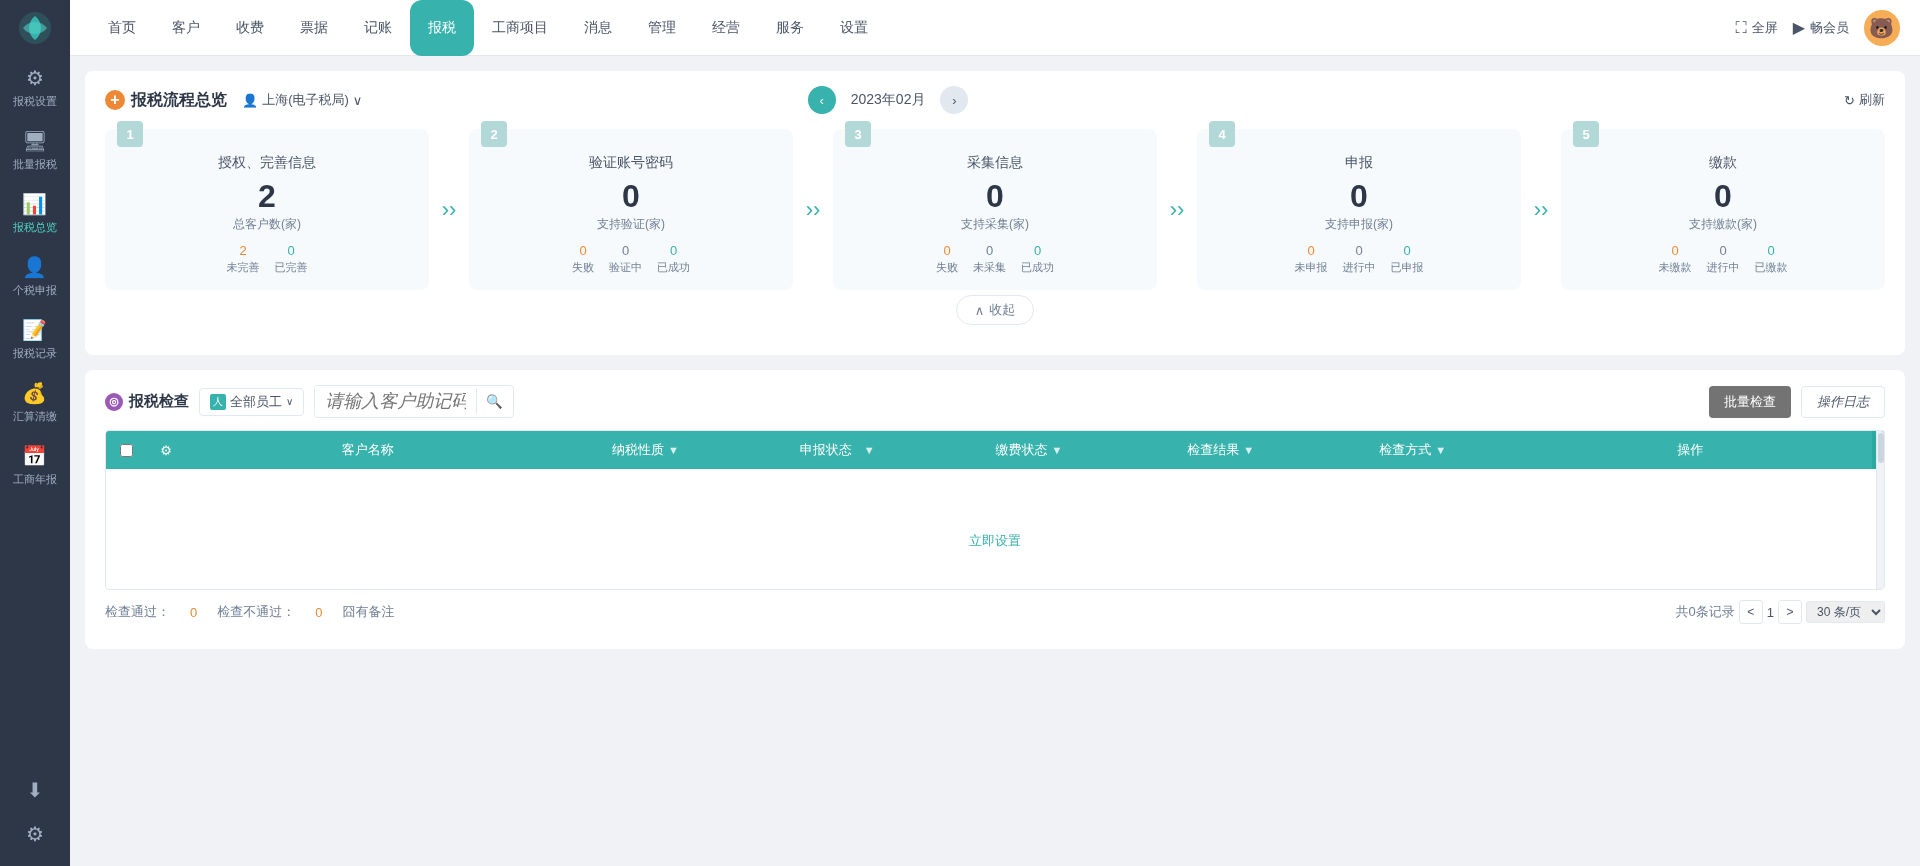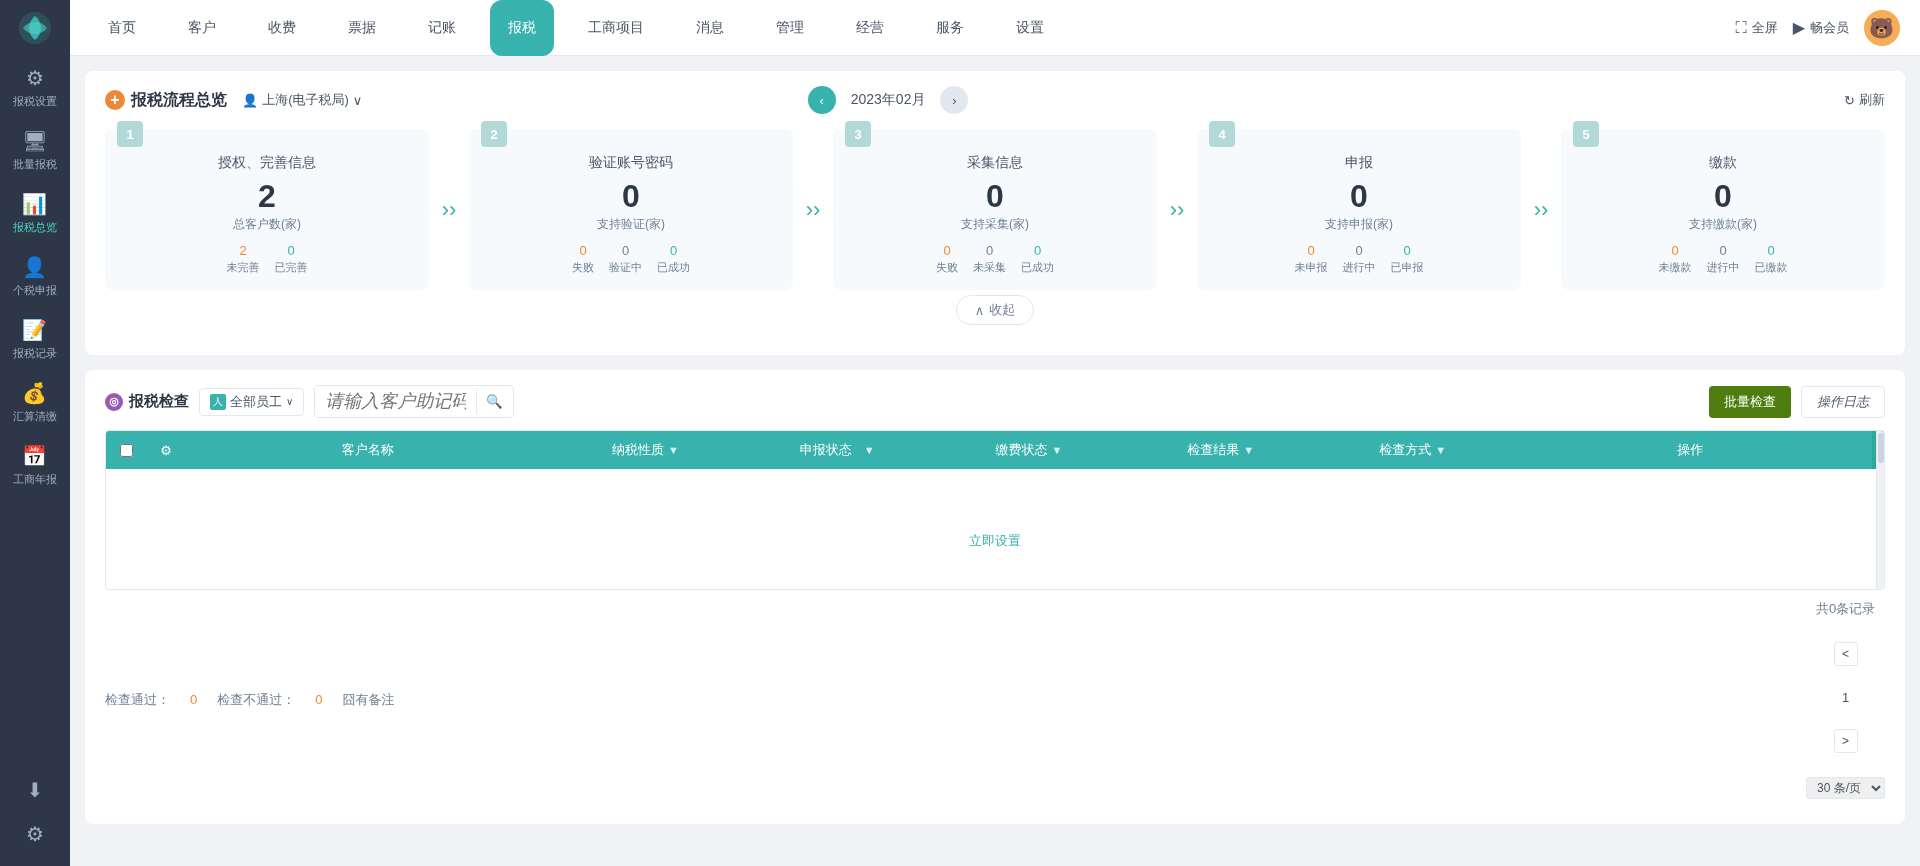--- a/index.html
+++ b/index.html
@@ -60,21 +60,21 @@
       height: 56px;
       background: #fff;
       display: flex;
       align-items: center;
       padding: 0 20px;
       border-bottom: 1px solid #e2e8f0;
       flex-shrink: 0;
     }
     .topnav-items {
       display: flex;
-      gap: 16px;
+      gap: 0;
       flex: 1;
     }
     .topnav-item {
       padding: 0 18px;
       height: 56px;
       display: flex;
       align-items: center;
       cursor: pointer;
       font-size: 14px;
       color: #4a5568;
@@ -356,21 +356,21 @@
       cursor: pointer;
       color: #718096;
       border-left: 1px solid #e2e8f0;
     }
     .check-header-right {
       margin-left: auto;
       display: flex;
       gap: 10px;
     }
     .btn-orange {
-      background: #4d7c0f;
+      background: #737373;
       color: #fff;
       border: none;
       border-radius: 4px;
       padding: 6px 15px;
       cursor: pointer;
       font-size: 13px;
     }
     .btn-outline {
       background: #fff;
       color: #4a5568;
@@ -447,22 +447,21 @@
       padding: 10px 0;
       color: #718096;
       font-size: 13px;
       gap: 20px;
     }
     .footer-link { color: #ed8936; cursor: pointer; }
     .footer-right {
       margin-left: auto;
       display: flex;
       align-items: center;
-      gap: 24px;
-      flex-direction: column;
+      gap: 4px;
     }
     .page-btn {
       width: 24px;
       height: 24px;
       display: flex;
       align-items: center;
       justify-content: center;
       border: 1px solid #e2e8f0;
       border-radius: 3px;
       cursor: pointer;

